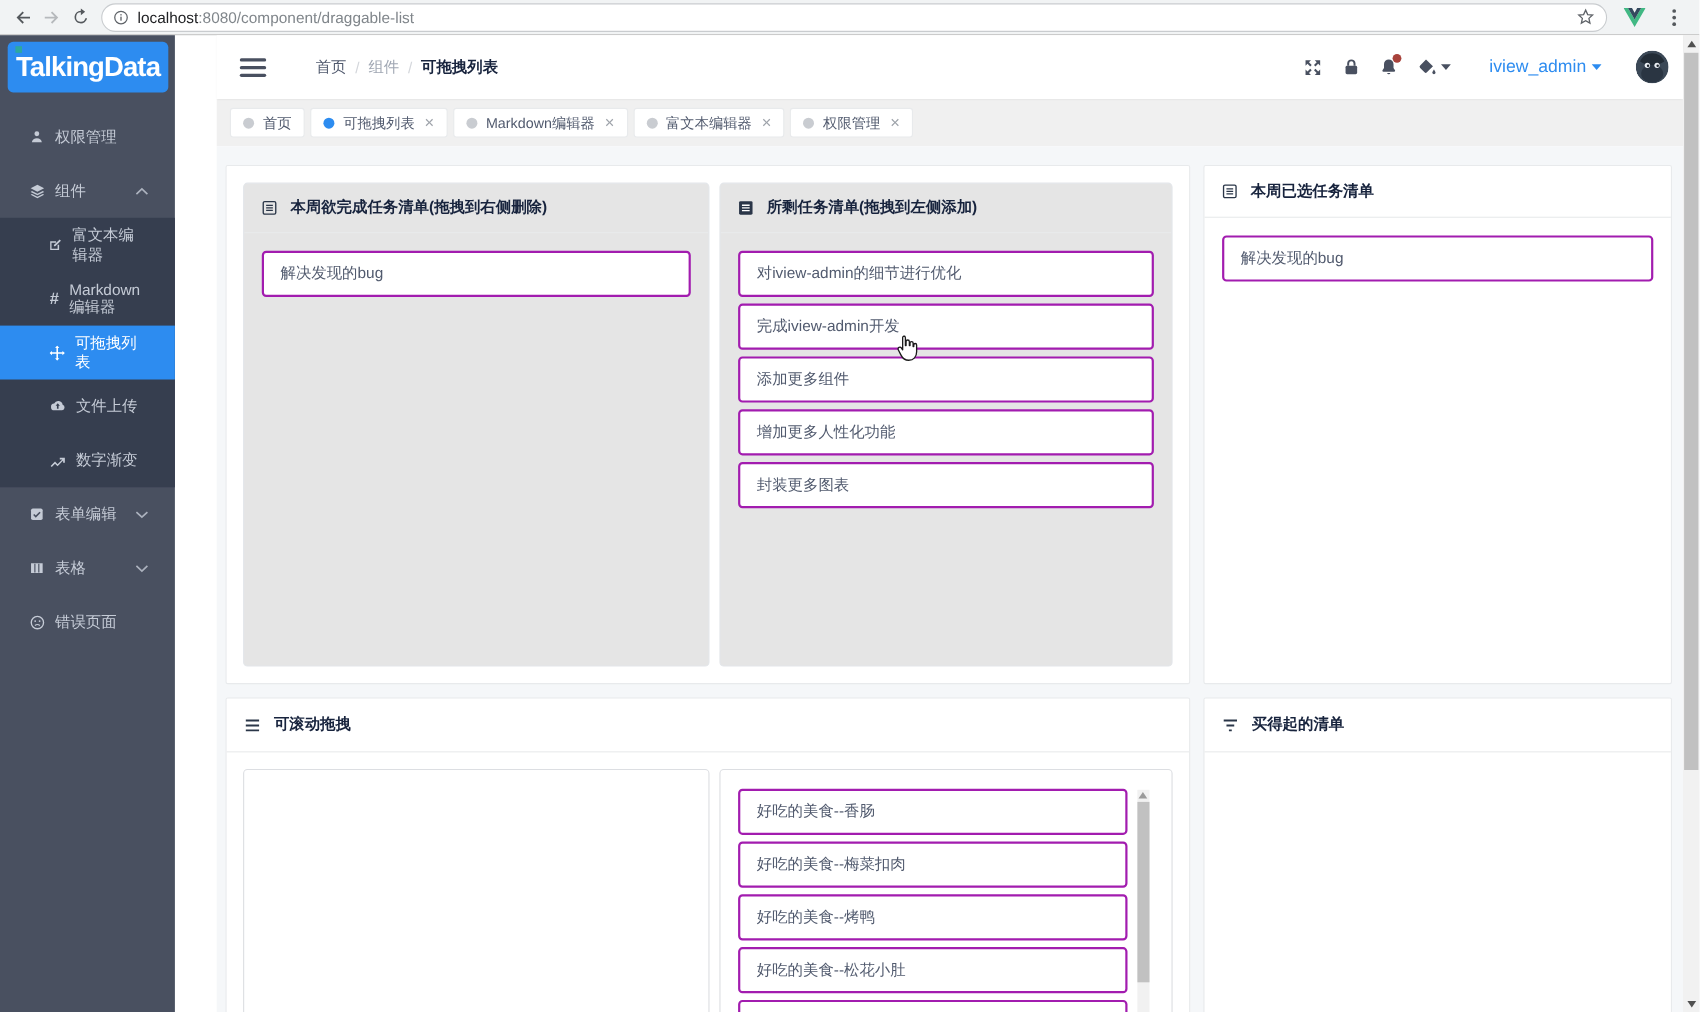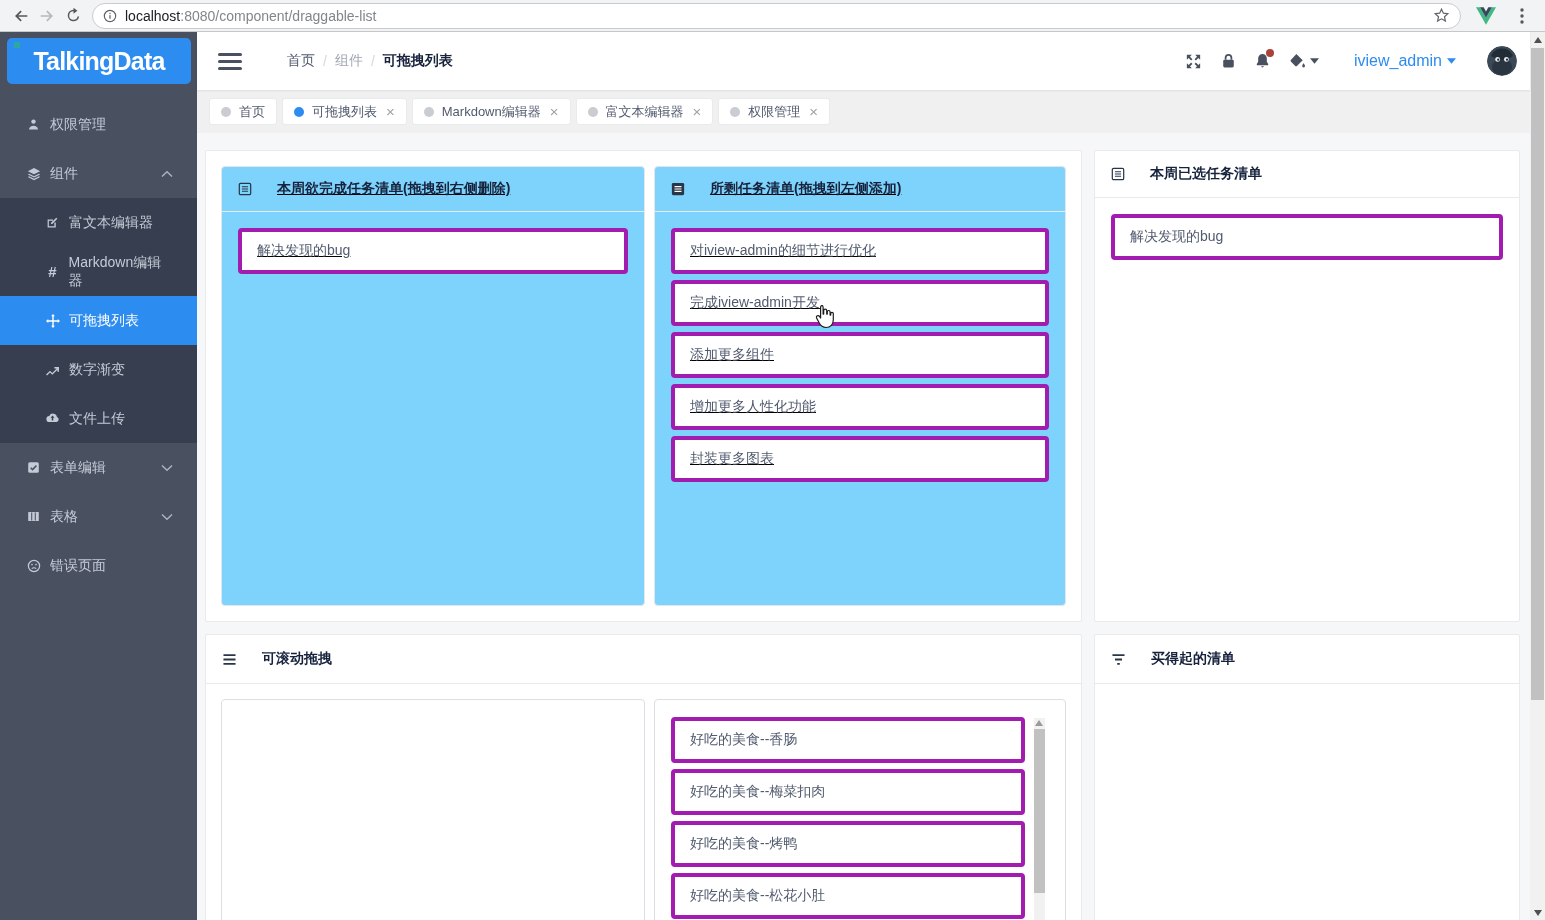--- a/index.html
+++ b/index.html
@@ -13,21 +13,21 @@
     color:#54585c; cursor:pointer; }
   .nav-ico.disabled { color:#b6b9bc; }
   .urlbar { flex:1; height:26px; margin:0 12px 0 6px; background:#fff;
     border:1px solid #c9cccf; border-radius:13px; display:flex; align-items:center;
     padding:0 10px; gap:8px; }
   .url-text { font-size:14px; color:#202124; white-space:nowrap; }
   .url-text .path { color:#80868b;margin-top:30px; }
   .chrome-right { display:flex; align-items:center; gap:10px; padding-right:2px; }
 
   
-  .sidebar { position:absolute; left:0; top:32px; width:197px; bottom:0; background:#495060; }
+  .sidebar { position:absolute; left:0; top:32px; width:159px; bottom:0; background:#495060; }
   .logo-box { position:relative; margin:6px 6px 2px 7px; height:46px; background:#2d8cf0;
     border-radius:5px; display:flex; align-items:center; justify-content:center; cursor:pointer; }
   .logo-box .accent-sq { position:absolute; left:7px; top:4px; width:6px; height:6px; background:#2da8a0; }
   .logo-text { color:#fff; font-size:25px; font-weight:800; letter-spacing:-0.8px; }
   .menu { padding-top:14px; }
   .m-item { height:49px; display:flex; align-items:center; padding:0 24px;
     font-size:14px; color:#c5cbd6; cursor:pointer; }
   .m-item .ico { width:19px; margin-right:7px; display:flex; justify-content:center; align-items:center; }
   .m-item .chev { margin-left:auto; opacity:.8; display:flex; }
   .chev svg { display:block; }
@@ -66,28 +66,28 @@
   .tab .close { font-size:15px; color:#9ea3aa; line-height:1; margin-left:1px; cursor:pointer; }
 
   
   .content { position:absolute; left:197px; top:133px; right:15px; bottom:0;
     background:#f5f7f9; overflow:hidden; }
   .card { position:absolute; background:#fff; border:1px solid #e8eaec; border-radius:2px; }
   #cardTL { left:8px; top:17px; width:877px; height:472px; padding:15px; display:flex; gap:9px; }
   #cardTR { left:897px; top:17px; width:426px; height:472px; }
   #cardBL { left:8px; top:501px; width:877px; height:600px; }
   #cardBR { left:897px; top:501px; width:426px; height:600px; }
-  .icard { border:1px solid #e3e6ea; border-radius:4px; background:#7dd3fc; height:100%; overflow:hidden;text-decoration:underline; }
+  .icard { border:1px solid #e3e6ea; border-radius:4px; background:#e5e5e5; height:100%; overflow:hidden; }
   .icard.w1 { width:424px; }
   .icard.w2 { flex:1; }
   .card-h { padding:13px 16px; font-size:14px; font-weight:bold; color:#17233d;
-    border-bottom:1px solid #e8eaec; display:flex; align-items:center; gap:25px; }
+    border-bottom:1px solid #e8eaec; display:flex; align-items:center; gap:12px; }
   .card-h .hico { display:flex; color:#2a3648; }
   .card-b { padding:16px; }
-  .ditem { border:4px solid #a21caf; border-radius:4px; background:#fff; padding:10px 15px;
+  .ditem { border:2px solid #a21caf; border-radius:4px; background:#fff; padding:10px 15px;
     font-size:14px; color:#515a6e; margin-bottom:6px; cursor:move; }
   .drop-panel { border:1px solid #dcdee2; border-radius:4px; background:#fff; height:520px; }
   .drop-panel.pleft { width:424px; }
   .drop-panel.pright { flex:1; position:relative; }
   #cardBL .card-b { display:flex; gap:9px; padding:15px; }
   .scroll-items { padding:17px 40px 16px 16px; }
   .inner-scrollbar { position:absolute; right:20px; top:18px; bottom:8px; width:11px; background:#f1f1f1; }
   .inner-scrollbar .up { position:absolute; top:2px; left:1px; width:0; height:0;
     border-left:4px solid transparent; border-right:4px solid transparent; border-bottom:6px solid #9a9a9a; }
   .inner-thumb { position:absolute; left:0; right:0; top:11px; height:164px; background:#c1c1c1; cursor:pointer; }
@@ -207,34 +207,34 @@
       <div class="m-item active">
         <span class="ico">
           <svg width="14" height="14" viewBox="0 0 16 16">
               <path d="M8 0l2.2 2.6H8.8v4.6h4.6V5.8L16 8l-2.6 2.2V8.8H8.8v4.6h1.4L8 16l-2.2-2.6h1.4V8.8H2.6v1.4L0 8l2.6-2.2v1.4h4.6V2.6H5.8z" fill="currentColor"></path>
             </svg>
         </span>
         <span>可拖拽列表</span>
       </div>
       <div class="m-item">
         <span class="ico">
-          <svg width="15" height="12" viewBox="0 0 16 13">
-              <path d="M1 11.5l4.3-4.3 2.5 2.5 4.7-4.7H10V3.3h5v5h-1.7V6.2L7.8 11.7 5.3 9.2l-3.2 3.2z" fill="currentColor"></path>
-            </svg>
-        </span>
-        <span>数字渐变</span>
-      </div>
-      <div class="m-item">
-        <span class="ico">
           <svg width="15" height="13" viewBox="0 0 16 14">
               <path d="M12.8 5.4A4.4 4.4 0 004.5 4.2 3.3 3.3 0 004.9 10.8h7.4a2.8 2.8 0 00.5-5.4z" fill="currentColor"></path>
               <path d="M8 3.8l2.1 2.4H8.8v3H7.2v-3H5.9z" fill="#363e4f"></path>
             </svg>
         </span>
         <span>文件上传</span>
+      </div>
+      <div class="m-item">
+        <span class="ico">
+          <svg width="15" height="12" viewBox="0 0 16 13">
+              <path d="M1 11.5l4.3-4.3 2.5 2.5 4.7-4.7H10V3.3h5v5h-1.7V6.2L7.8 11.7 5.3 9.2l-3.2 3.2z" fill="currentColor"></path>
+            </svg>
+        </span>
+        <span>数字渐变</span>
       </div>
     </div>
 
     <div class="m-item">
       <span class="ico">
         <svg width="13" height="13" viewBox="0 0 16 16">
             <rect x="1.5" y="1.5" width="13" height="13" rx="2" fill="currentColor"></rect>
             <path d="M4.5 8.3l2.3 2.3 4.8-4.9" stroke="#495060" stroke-width="1.8" fill="none"></path>
           </svg>
       </span>

